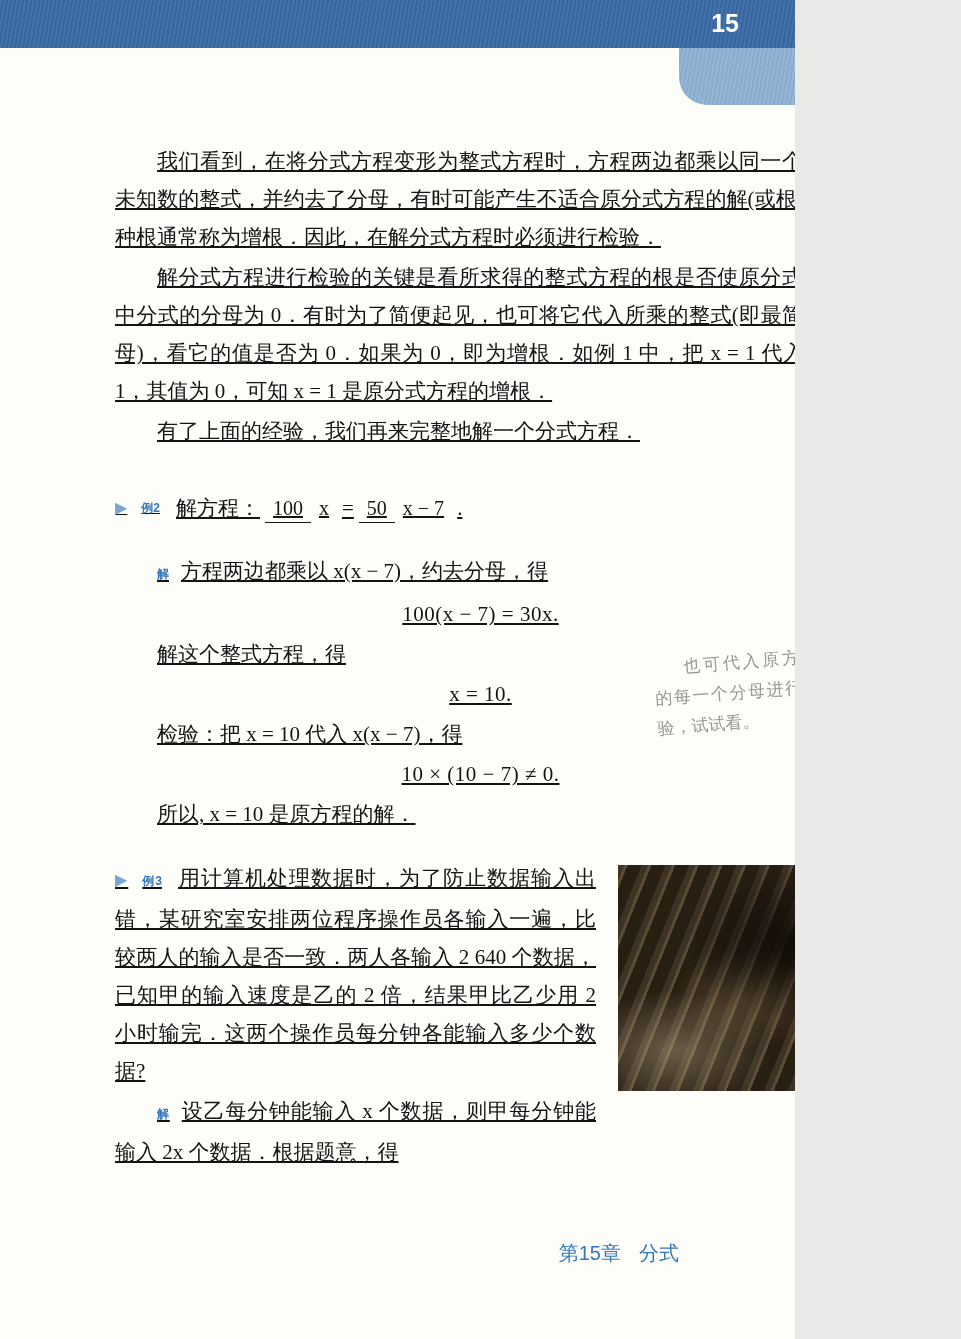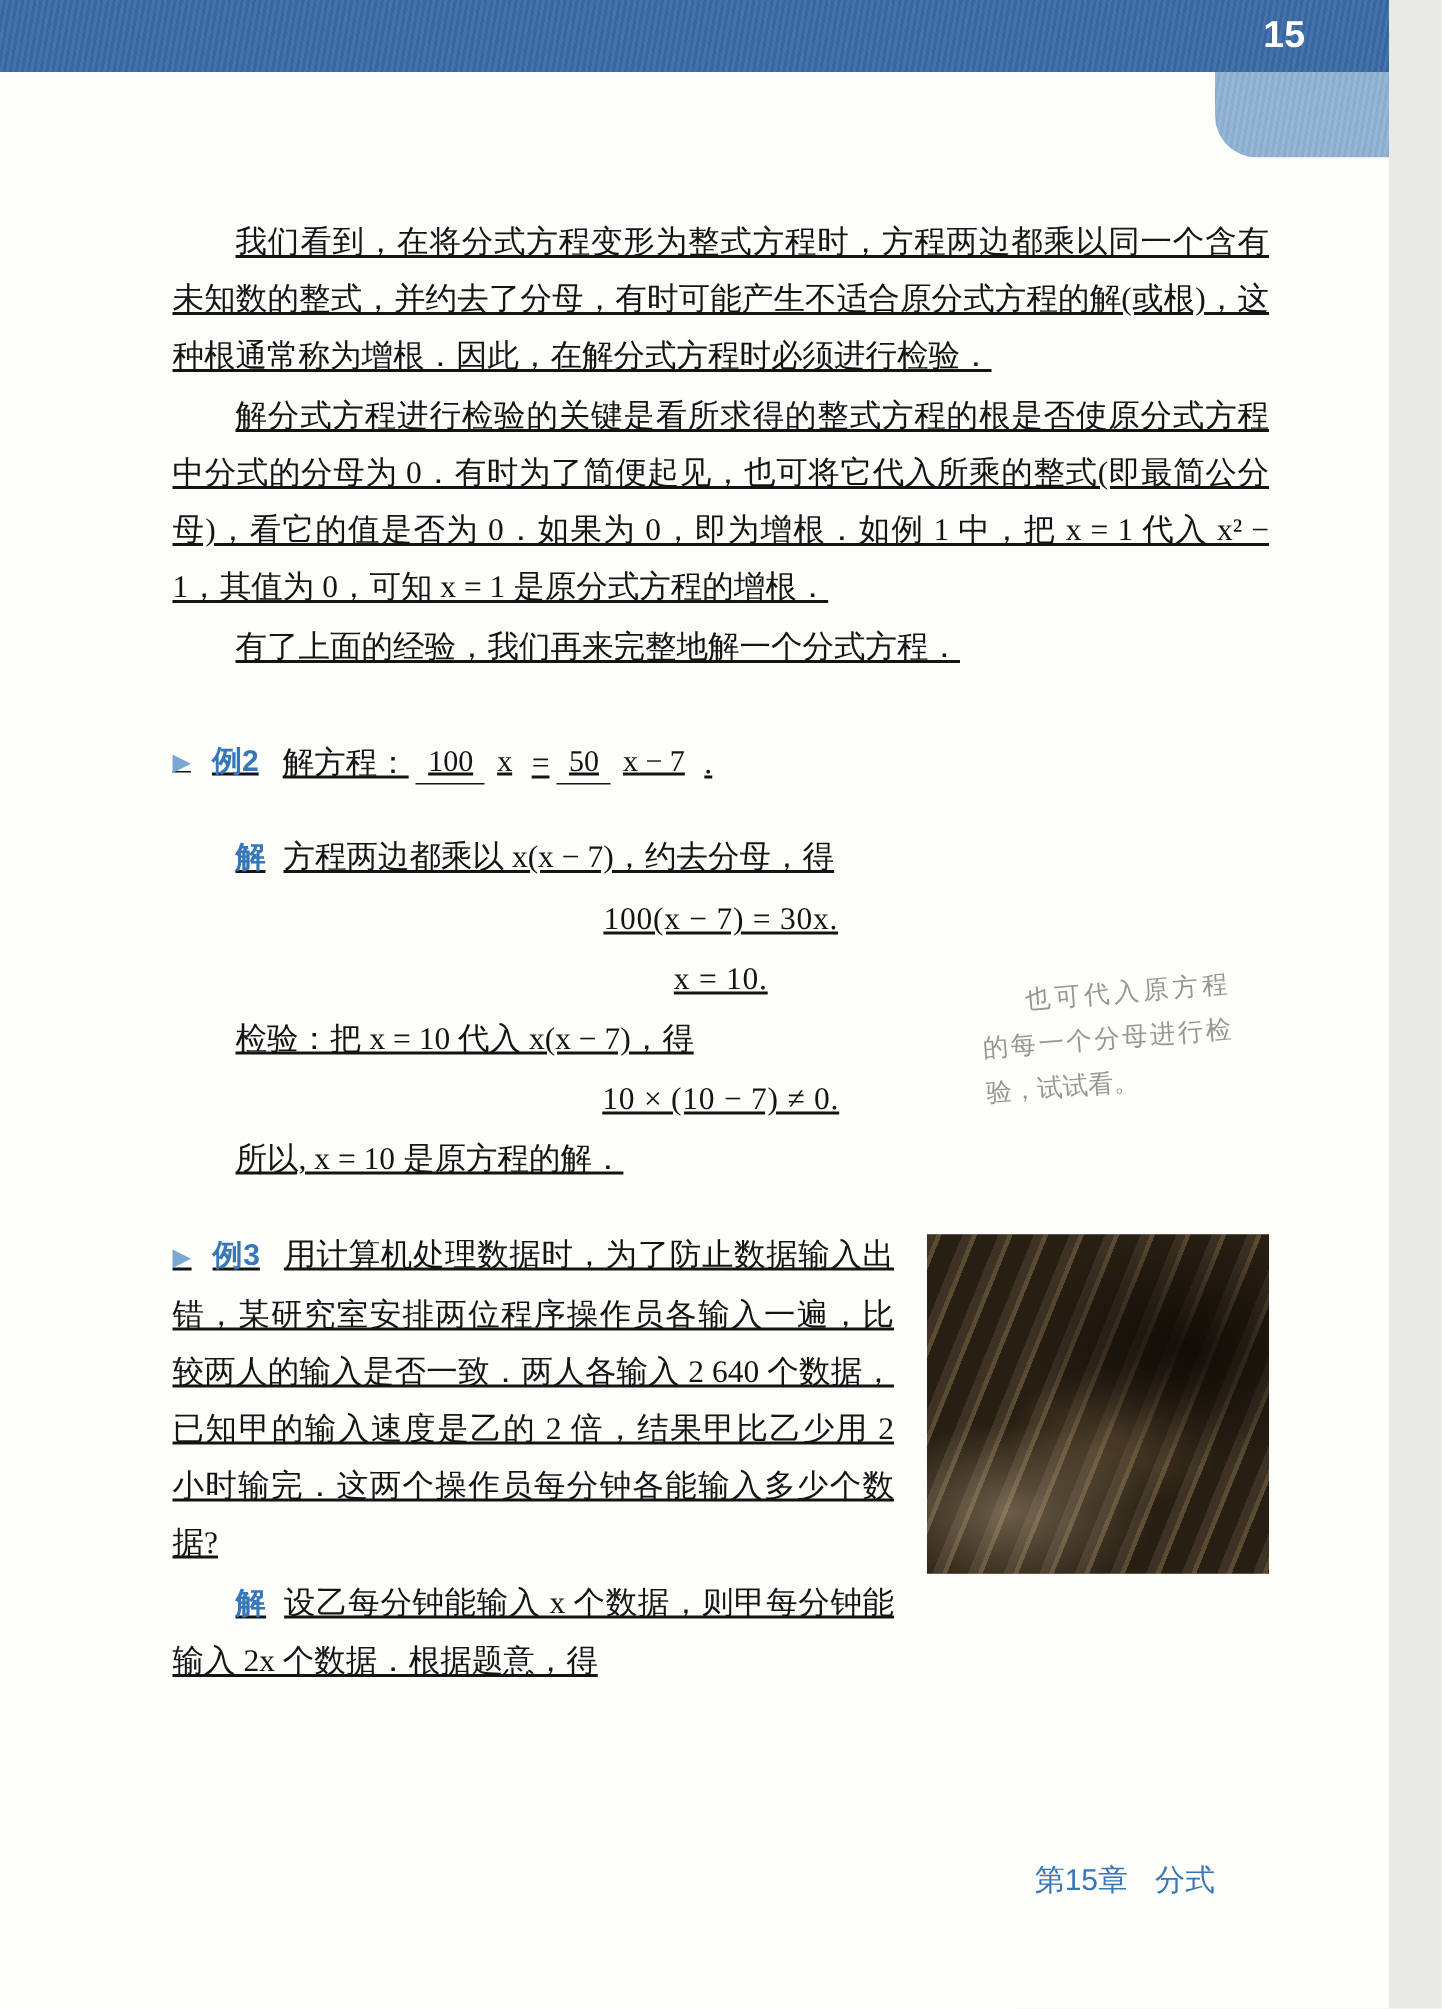--- a/index.html
+++ b/index.html
@@ -3,21 +3,21 @@
 <meta charset="utf-8">
 <style>
   * { margin:0; padding:0; box-sizing:border-box; }
   html,body { width:961px; }
   body {
     font-family:"Liberation Serif", serif;
     background:#e9e9e7;
   }
   .page {
     position:relative;
-    width:926px; height:1339px;
+    width:795px; height:1339px;
     background:#fdfdfa;
     overflow:hidden;
   }
 
   
   .topbar {
     position:absolute; top:0; left:0;
     width:961px; height:48px;
     background:
       repeating-linear-gradient(100deg, rgba(255,255,255,0.05) 0 2px, rgba(0,0,0,0.04) 2px 4px),
@@ -50,21 +50,21 @@
   
   .example { position:relative; margin-top:26px; }
   .ex-marker {
     color:#7aa6d2; font-size:16px; margin-right:14px;
     font-family:"DejaVu Sans", sans-serif;
     flex:0 0 auto;
   }
   .ex-label, .sol-label {
     color:#3577b8; font-weight:bold;
     font-family:"Liberation Sans", sans-serif;
-    font-size:20px;
+    font-size:12px;
   }
   .ex-label { margin-right:16px; flex:0 0 auto; }
   .sol-label { margin-right:12px; }
 
   .ex-head {
     display:flex; align-items:center;
     min-height:64px;
   }
   .frac {
     display:inline-flex; flex-direction:row;
@@ -138,20 +138,21 @@
         <span>=</span>
         <span class="frac">
           <span class="num">50</span>
           <span class="den">x − 7</span>
         </span>
         <span>.</span>
       </div>
 
       <p class="step"><span class="sol-label">解</span><span>方程两边都乘以 x(x − 7)，约去分母，得</span></p>
       <p class="equation">100(x − 7) = 30x.</p>
+      <p class="step">解这个整式方程，得</p>
       <p class="equation">x = 10.</p>
       <p class="step">检验：把 x = 10 代入 x(x − 7)，得</p>
       <p class="equation">10 × (10 − 7) ≠ 0.</p>
       <p class="step">所以, x = 10 是原方程的解．</p>
 
       <div class="margin-note">也可代入原方程的每一个分母进行检验，试试看。</div>
     </div>
 
     <div class="example">
       <div class="photo"></div>

